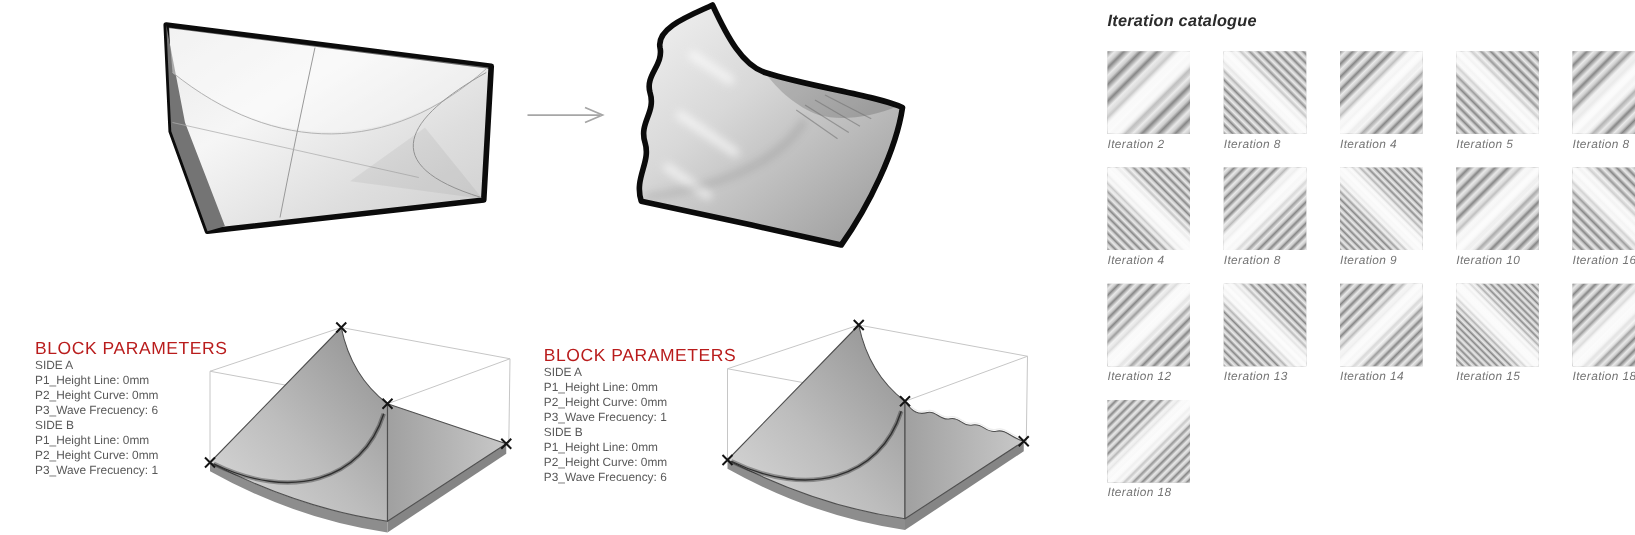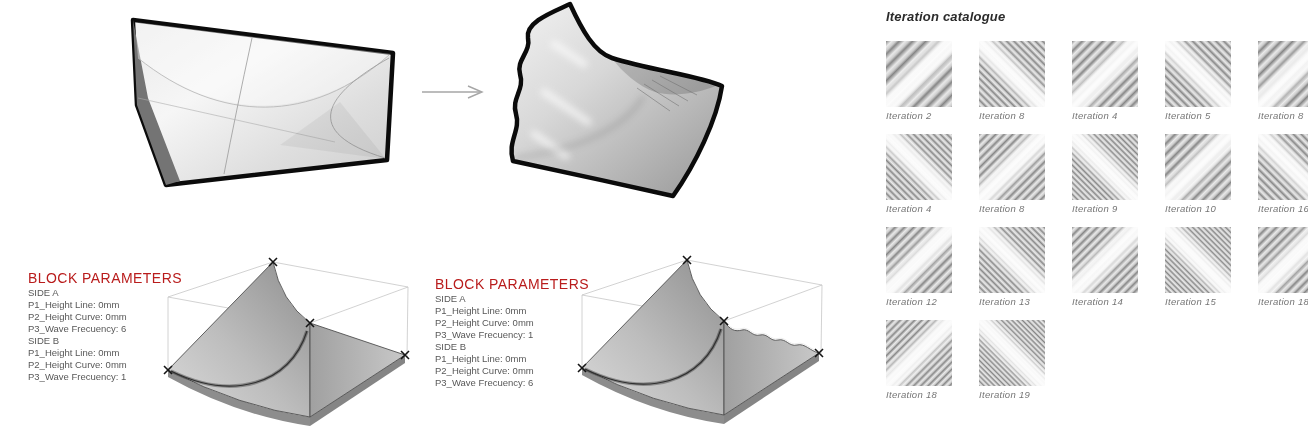--- a/index.html
+++ b/index.html
@@ -269,18 +269,14 @@
         <figcaption class="ilabel">Iteration 15</figcaption>
       </figure>
       <figure class="cell">
         <div class="thumb" style="--a: 135deg; --p: 6.60px;"></div>
         <figcaption class="ilabel">Iteration 18</figcaption>
       </figure>
       <figure class="cell">
         <div class="thumb" style="--a: 135deg; --p: 5.08px;"></div>
         <figcaption class="ilabel">Iteration 18</figcaption>
       </figure>
-      <figure class="cell">
-        <div class="thumb" style="--a: 45deg; --p: 3.67px;"></div>
-        <figcaption class="ilabel">Iteration 19</figcaption>
-      </figure>
     </div>
 </section>
 
 </body></html>

